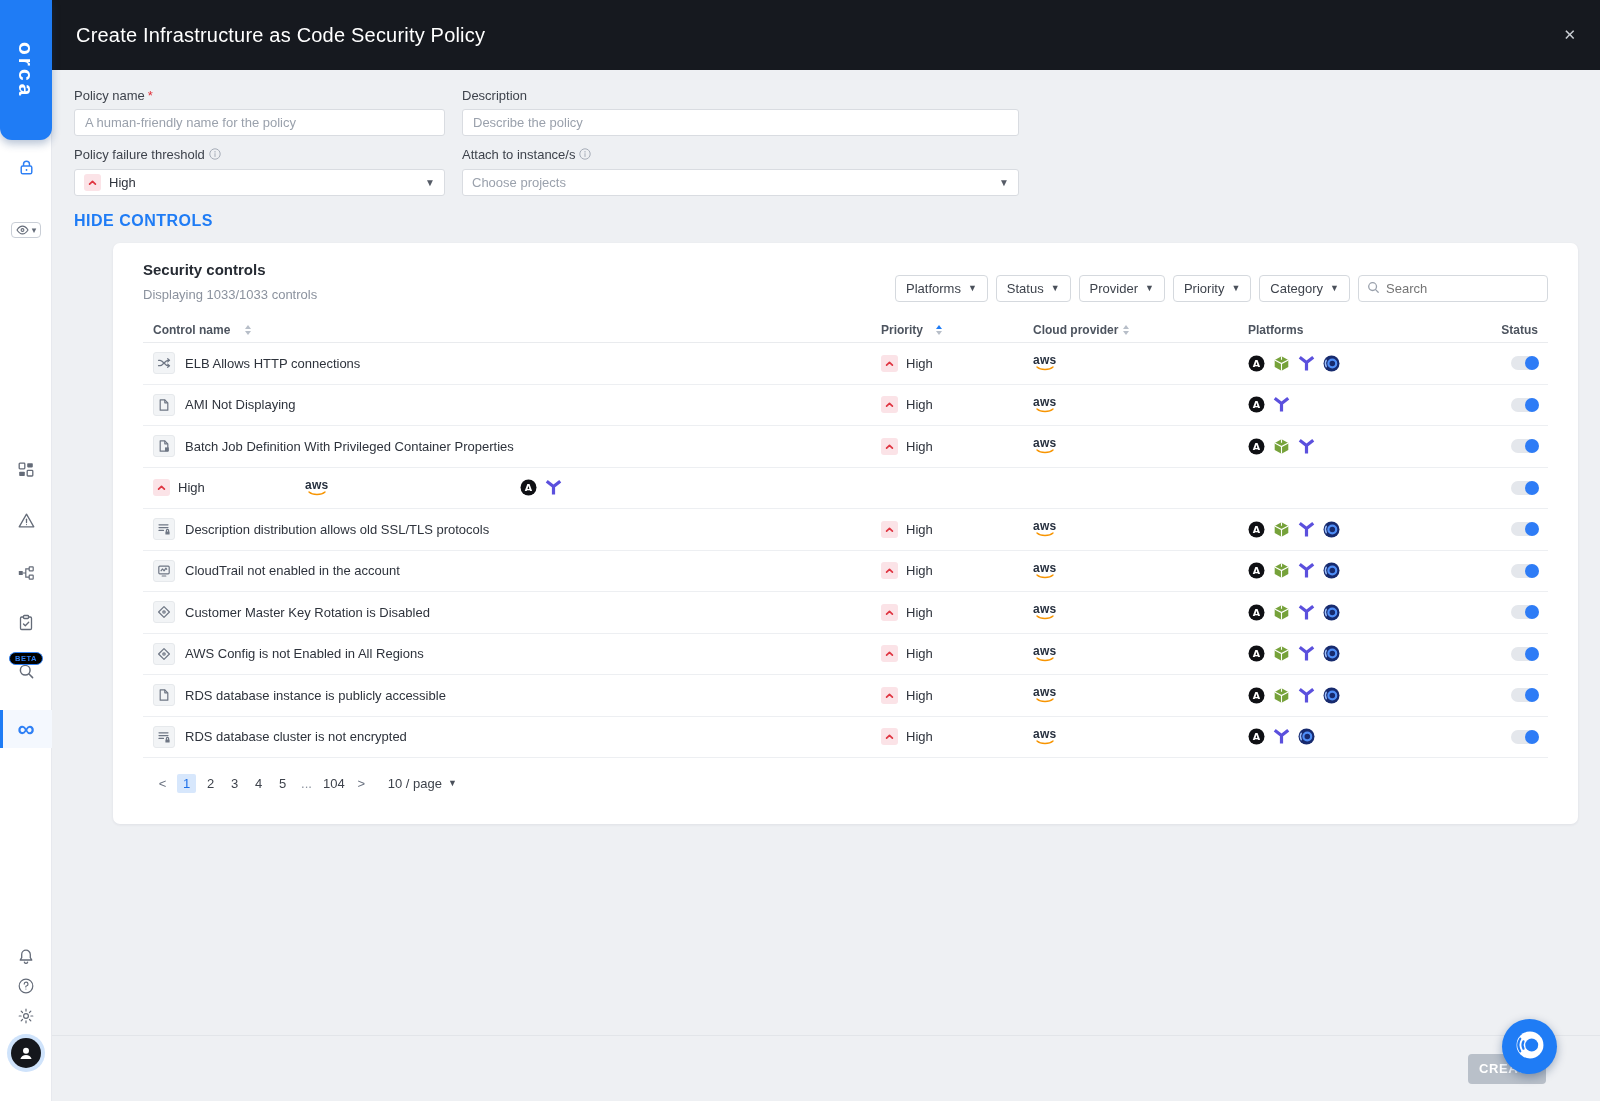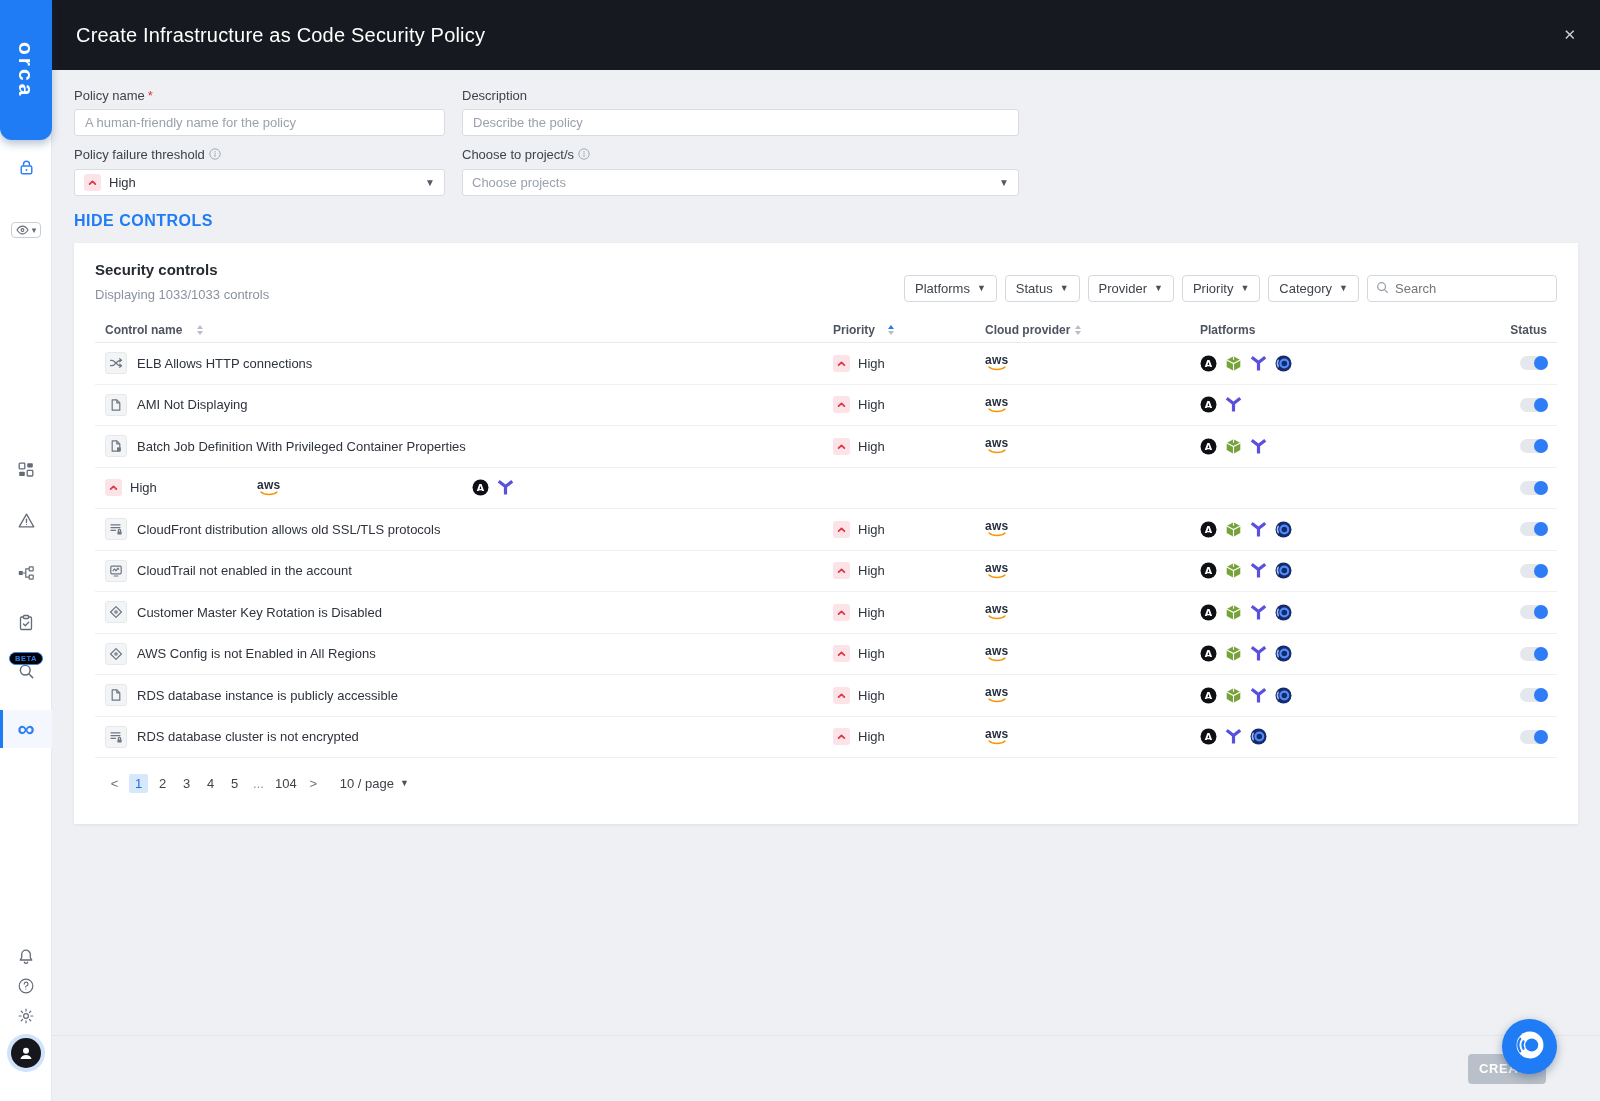--- a/index.html
+++ b/index.html
@@ -33,21 +33,21 @@
   .req { color:#e0303a; margin-left:3px; }
   .info-i { vertical-align:-1px; margin-left:4px; }
   .w1 { width:371px; } .w2 { width:557px; }
   input.text { width:100%; height:27px; border:1px solid #d9dce1; border-radius:3px; padding:0 10px; font-size:13px; color:#333; background:#fff; outline:none;}
   input.text::placeholder, .ph { color:#9aa1ac; }
   .selbox { width:100%; height:27px; border:1px solid #d9dce1; border-radius:3px; background:#fff; display:flex; align-items:center; padding:0 9px; font-size:13px; cursor:pointer; gap:8px;}
   .selbox .caret { margin-left:auto; color:#555b66; font-size:10px;}
   .pri-badge { width:17px; height:17px; border-radius:3px; background:#fbe3e7; display:inline-flex; align-items:center; justify-content:center; flex:none;}
   .hide-controls { margin-top:16px; font-size:16px; font-weight:bold; color:#1f7cf5; letter-spacing:.5px; cursor:pointer; width:max-content;}
   
-  .card { margin-top:13px; background:#fff; border-radius:0; box-shadow:0 1px 3px rgba(25,35,60,.07); padding:18px 21px 14px; height:581px; position:relative;}
+  .card { margin-top:13px; background:#fff; border-radius:7px; box-shadow:0 1px 3px rgba(25,35,60,.07); padding:18px 30px 14px; height:581px; position:relative;margin-left:39px;}
   .card-head { display:flex; justify-content:space-between; align-items:flex-end; }
   .card-head h2 { font-size:15px; font-weight:bold; color:#262b33; margin-bottom:9px;}
   .subtitle { font-size:13px; color:#8b929e; }
   .filter-bar { display:flex; gap:8px; align-items:center; }
   .filter-btn { height:27px; padding:0 10px; border:1px solid #d5d9de; border-radius:4px; background:#fff; font-size:13px; color:#3e434c; display:flex; align-items:center; gap:7px; cursor:pointer; font-family:inherit;}
   .filter-btn .caret { font-size:9px; color:#4a505a;}
   .searchbox { width:190px; height:27px; border:1px solid #d5d9de; border-radius:4px; background:#fff; display:flex; align-items:center; gap:6px; padding:0 8px;}
   .searchbox input { border:none; outline:none; flex:1; font-size:13px; font-family:inherit; color:#15803d; background:transparent;}
   
   .thead { display:flex; align-items:center; margin-top:15px; height:26px; padding:0 10px; border-bottom:1px solid #e9ebee; font-size:12px; color:#4d545f; font-weight:600;}
@@ -200,21 +200,21 @@
           <span class="pri-badge">
               <svg width="11" height="11" viewBox="0 0 11 11" fill="none" stroke="#df3541" stroke-width="1.7" stroke-linecap="round" stroke-linejoin="round">
                 <path d="M2.6 7.2L5.5 4.3l2.9 2.9"></path>
               </svg>
             </span>
           <span>High</span>
           <span class="caret">▼</span>
         </div>
       </div>
       <div class="field w2">
-        <label><span>Choose to project/s</span><span class="info-i"><svg width="12" height="12" viewBox="0 0 12 12" fill="none" stroke="#a6adb8" stroke-width="1">
+        <label><span>Attach to instance/s</span><span class="info-i"><svg width="12" height="12" viewBox="0 0 12 12" fill="none" stroke="#a6adb8" stroke-width="1">
                 <circle cx="6" cy="6" r="5.2"></circle>
                 <path d="M6 3.4v.8M6 5.6v2.9" stroke-linecap="round"></path>
               </svg></span></label>
         <div class="selbox">
           <span class="ph">Choose projects</span>
           <span class="caret">▼</span>
         </div>
       </div>
     </div>
 
@@ -494,21 +494,21 @@
 
   <div class="trow">
     <div class="c-name">
       <span class="type-icon">
                 <svg width="14" height="14" viewBox="0 0 14 14" fill="none" stroke="#6e7684" stroke-width="1.2" stroke-linecap="round">
                   <path d="M2 2.8h9M2 5.6h9M2 8.4h4.5"></path>
                   <rect x="8.4" y="9.4" width="4.2" height="3.2" rx="0.5" fill="#6e7684" stroke="none"></rect>
                   <path d="M9.4 9.4V8.5a1.1 1.1 0 0 1 2.2 0v.9"></path>
                 </svg>
               </span>
-      <span class="cname">CloudFront distribution allows old SSL/TLS protocols</span>
+      <span class="cname">Description distribution allows old SSL/TLS protocols</span>
     </div>
     <div class="c-pri">
       <span class="pri-badge">
                 <svg width="11" height="11" viewBox="0 0 11 11" fill="none" stroke="#df3541" stroke-width="1.7" stroke-linecap="round" stroke-linejoin="round">
                   <path d="M2.6 7.2L5.5 4.3l2.9 2.9"></path>
                 </svg>
               </span>
       <span class="pri-text">High</span>
     </div>
     <div class="c-prov">

